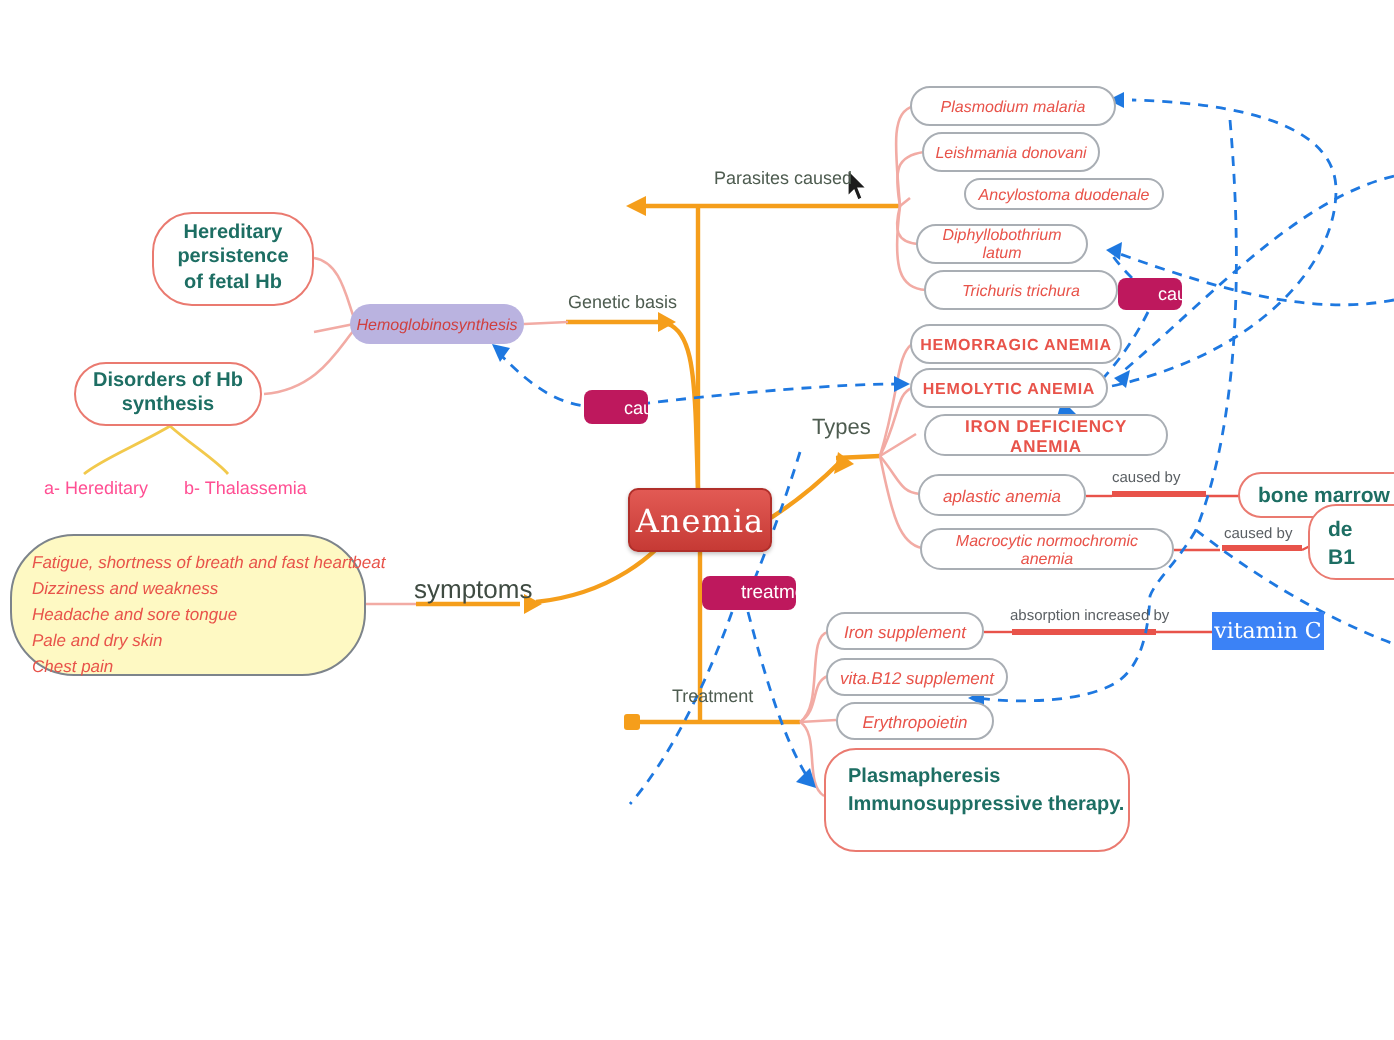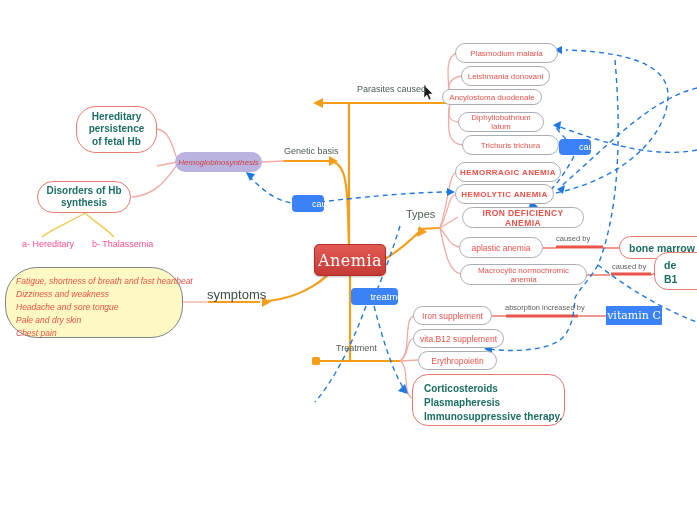--- a/index.html
+++ b/index.html
@@ -4,28 +4,28 @@
 <style>
   html,body{margin:0;padding:0;background:#fff;}
   #canvas{
     position:relative;width:697px;height:520px;overflow:hidden;background:#fff;
     font-family:"Liberation Sans",sans-serif;
   }
   .wires{position:absolute;left:0;top:0;}
   .node{position:absolute;box-sizing:border-box;background:#fff;display:flex;
         align-items:center;justify-content:center;text-align:center;}
   .gray-pill{border:1px solid #a9aeb4;border-radius:11px;color:#e8534a;
-             font-size:8px;padding:0 4px;}
+             font-style:italic;font-size:8px;padding:0 4px;}
   .caps{font-style:normal;font-weight:bold;letter-spacing:.4px;font-size:8px;}
   .red-bubble{border:1.4px solid #ea7a70;border-radius:16px;color:#1d6e63;
               font-weight:bold;font-size:10px;line-height:1.25;padding:2px 6px;}
   .red-box{border:1.4px solid #ea7a70;border-radius:14px;color:#1d6e63;
            font-weight:bold;font-size:10.5px;background:#fff;position:absolute;
            box-sizing:border-box;}
-  .badge{position:absolute;background:#3b82f6;border-radius:4px;color:#fff;
+  .badge{position:absolute;background:#be185d;border-radius:4px;color:#fff;
          display:flex;align-items:center;justify-content:center;font-size:9px;
          box-sizing:border-box;padding-left:32px;}
   .lbl{position:absolute;color:#4e5c50;font-size:9px;white-space:nowrap;}
   .rel-lbl{position:absolute;color:#5a5f63;font-size:7.5px;white-space:nowrap;}
   .center-topic{
     position:absolute;left:314px;top:244px;width:70px;height:30px;
     background:linear-gradient(180deg,#e25a54,#c63a35);border:1px solid #b02f2a;
     border-radius:5px;color:#fff;font-family:"DejaVu Serif",serif;font-size:16px;
     letter-spacing:.5px;display:flex;align-items:center;justify-content:center;
     box-shadow:0 1px 2px rgba(0,0,0,.25);
@@ -152,21 +152,21 @@
   <div class="lbl" style="left:336px;top:343px;">Treatment</div>
 
   <div class="node red-bubble" style="left:76px;top:106px;width:81px;height:47px;border-radius:20px;">Hereditary persistence of fetal Hb</div>
   <div class="node red-bubble" style="left:37px;top:181px;width:94px;height:32px;">Disorders of Hb synthesis</div>
   <div class="hub-pill">Hemoglobinosynthesis</div>
   <div class="pink-lbl" style="left:22px;top:239px;">a- Hereditary</div>
   <div class="pink-lbl" style="left:92px;top:239px;">b- Thalassemia</div>
 
   <div class="node gray-pill" style="left:455px;top:43px;width:103px;height:20px;">Plasmodium malaria</div>
   <div class="node gray-pill" style="left:461px;top:66px;width:89px;height:20px;">Leishmania donovani</div>
-  <div class="node gray-pill" style="left:442px;top:89px;width:100px;height:16px;">Ancylostoma duodenale</div>
+  <div class="node gray-pill" style="left:482px;top:89px;width:100px;height:16px;">Ancylostoma duodenale</div>
   <div class="node gray-pill" style="left:458px;top:112px;width:86px;height:20px;">Diphyllobothrium latum</div>
   <div class="node gray-pill" style="left:462px;top:135px;width:97px;height:20px;">Trichuris trichura</div>
   <div class="badge" style="left:559px;top:139px;width:32px;height:16px;">cause</div>
 
   <div class="badge" style="left:292px;top:195px;width:30px;height:17px;">cause</div>
 
   <div class="node gray-pill caps" style="left:455px;top:162px;width:106px;height:20px;">HEMORRAGIC ANEMIA</div>
   <div class="node gray-pill caps" style="left:455px;top:184px;width:99px;height:20px;">HEMOLYTIC ANEMIA</div>
   <div class="node gray-pill caps" style="left:462px;top:207px;width:122px;height:21px;font-size:8.5px;">IRON DEFICIENCY ANEMIA</div>
   <div class="node gray-pill" style="left:459px;top:237px;width:84px;height:21px;font-size:8.5px;">aplastic anemia</div>
@@ -189,21 +189,20 @@
     <div>Pale and dry skin</div>
     <div>Chest pain</div>
   </div>
 
   <div class="badge" style="left:351px;top:288px;width:47px;height:17px;font-size:9.5px;">treatment</div>
   <div class="node gray-pill" style="left:413px;top:306px;width:79px;height:19px;font-size:8.5px;">Iron supplement</div>
   <div class="node gray-pill" style="left:413px;top:329px;width:91px;height:19px;font-size:8.5px;">vita.B12 supplement</div>
   <div class="node gray-pill" style="left:418px;top:351px;width:79px;height:19px;font-size:8.5px;">Erythropoietin</div>
 
   <div class="red-box combo-box">
-    <div>Corticosteroids</div>
     <div>Plasmapheresis</div>
     <div>Immunosuppressive therapy.</div>
   </div>
 
   <div class="rel-lbl" style="left:505px;top:303px;">absorption increased by</div>
   <div class="vitc">vitamin C</div>
 
 </div>
 
 </body></html>

